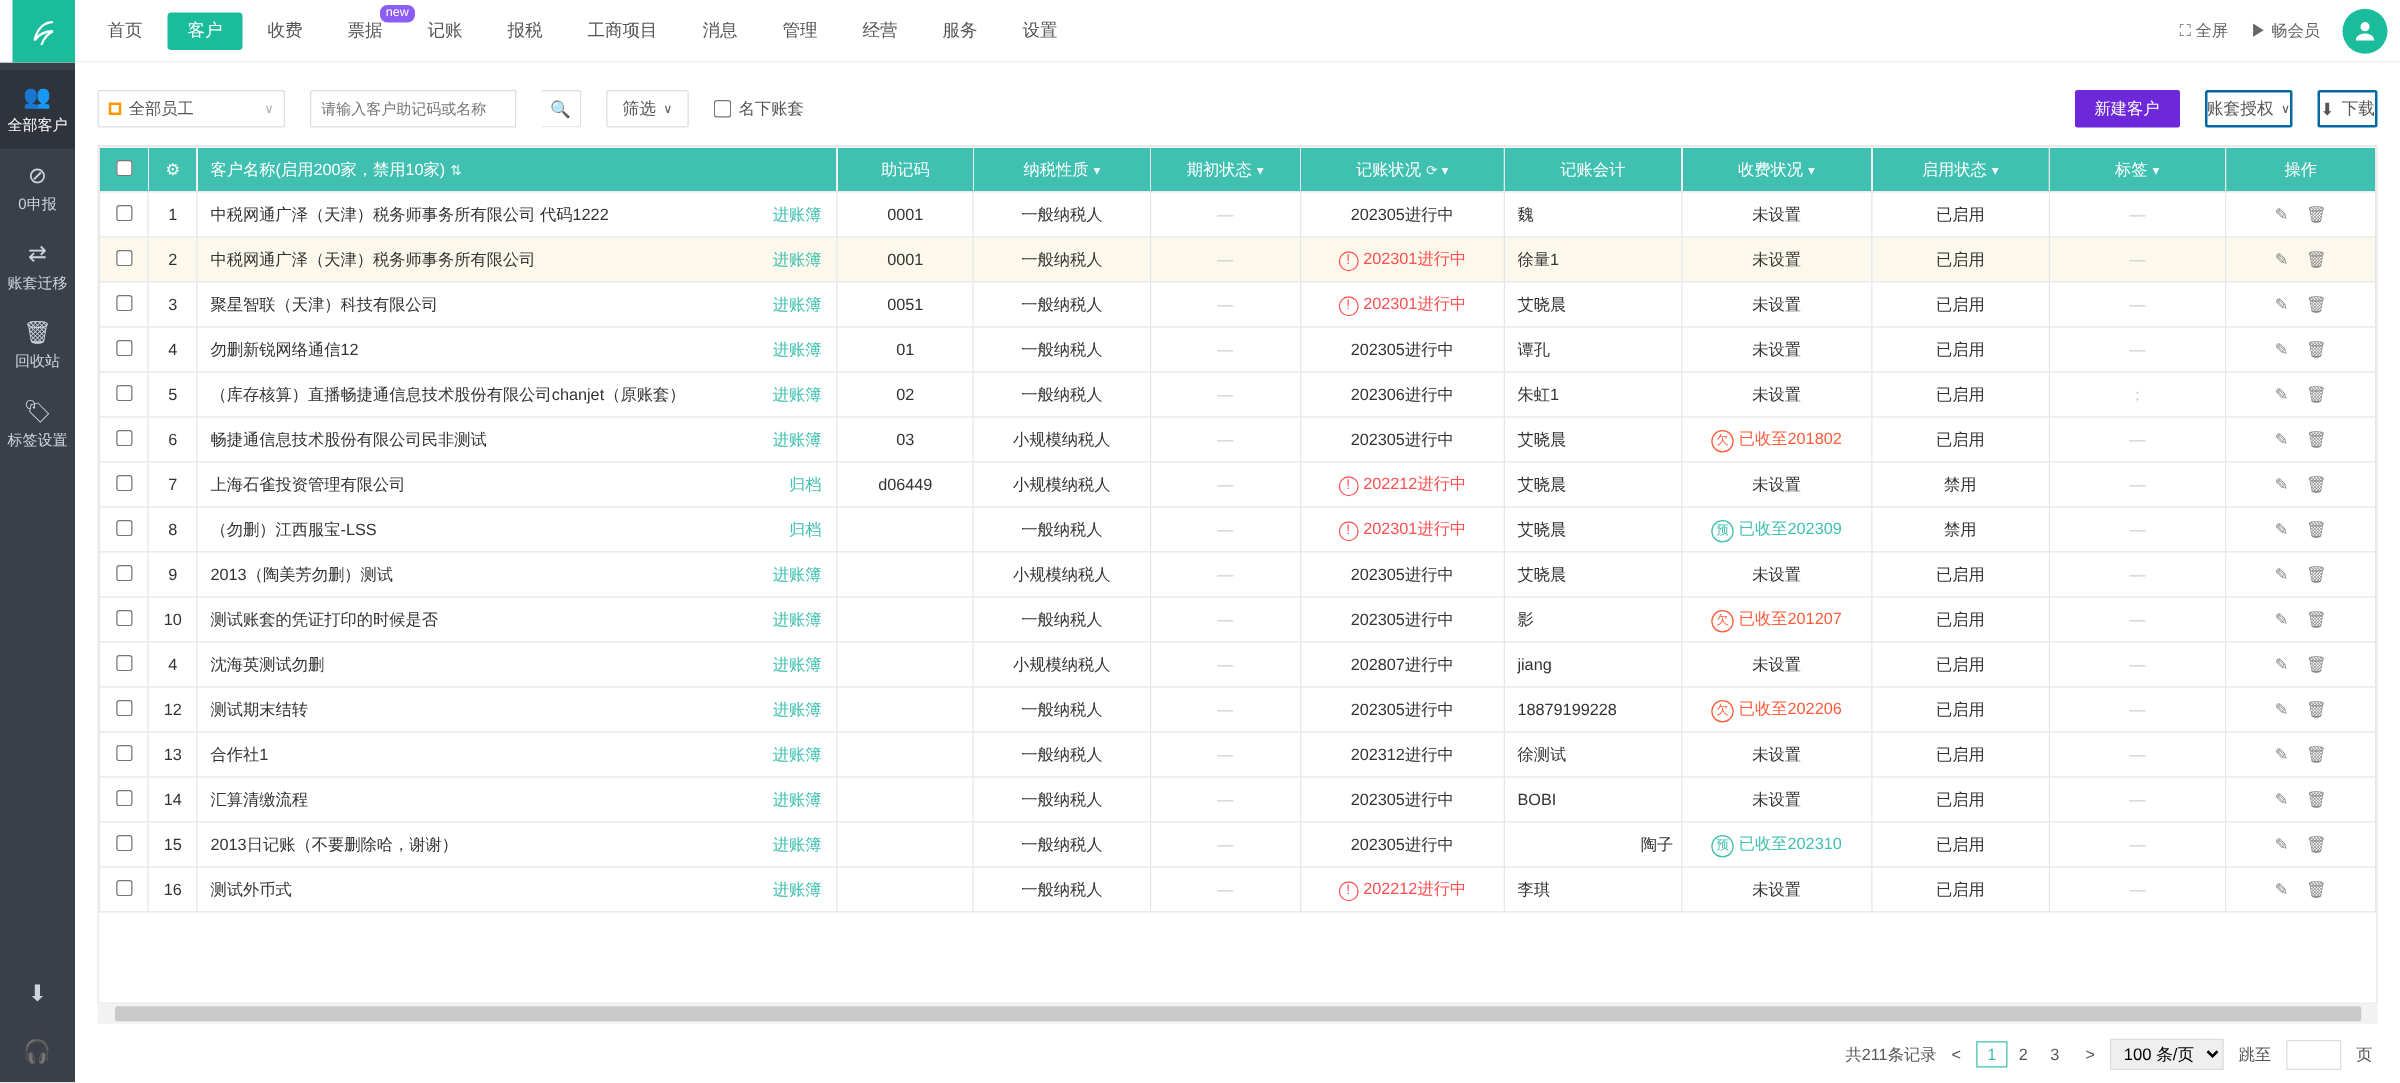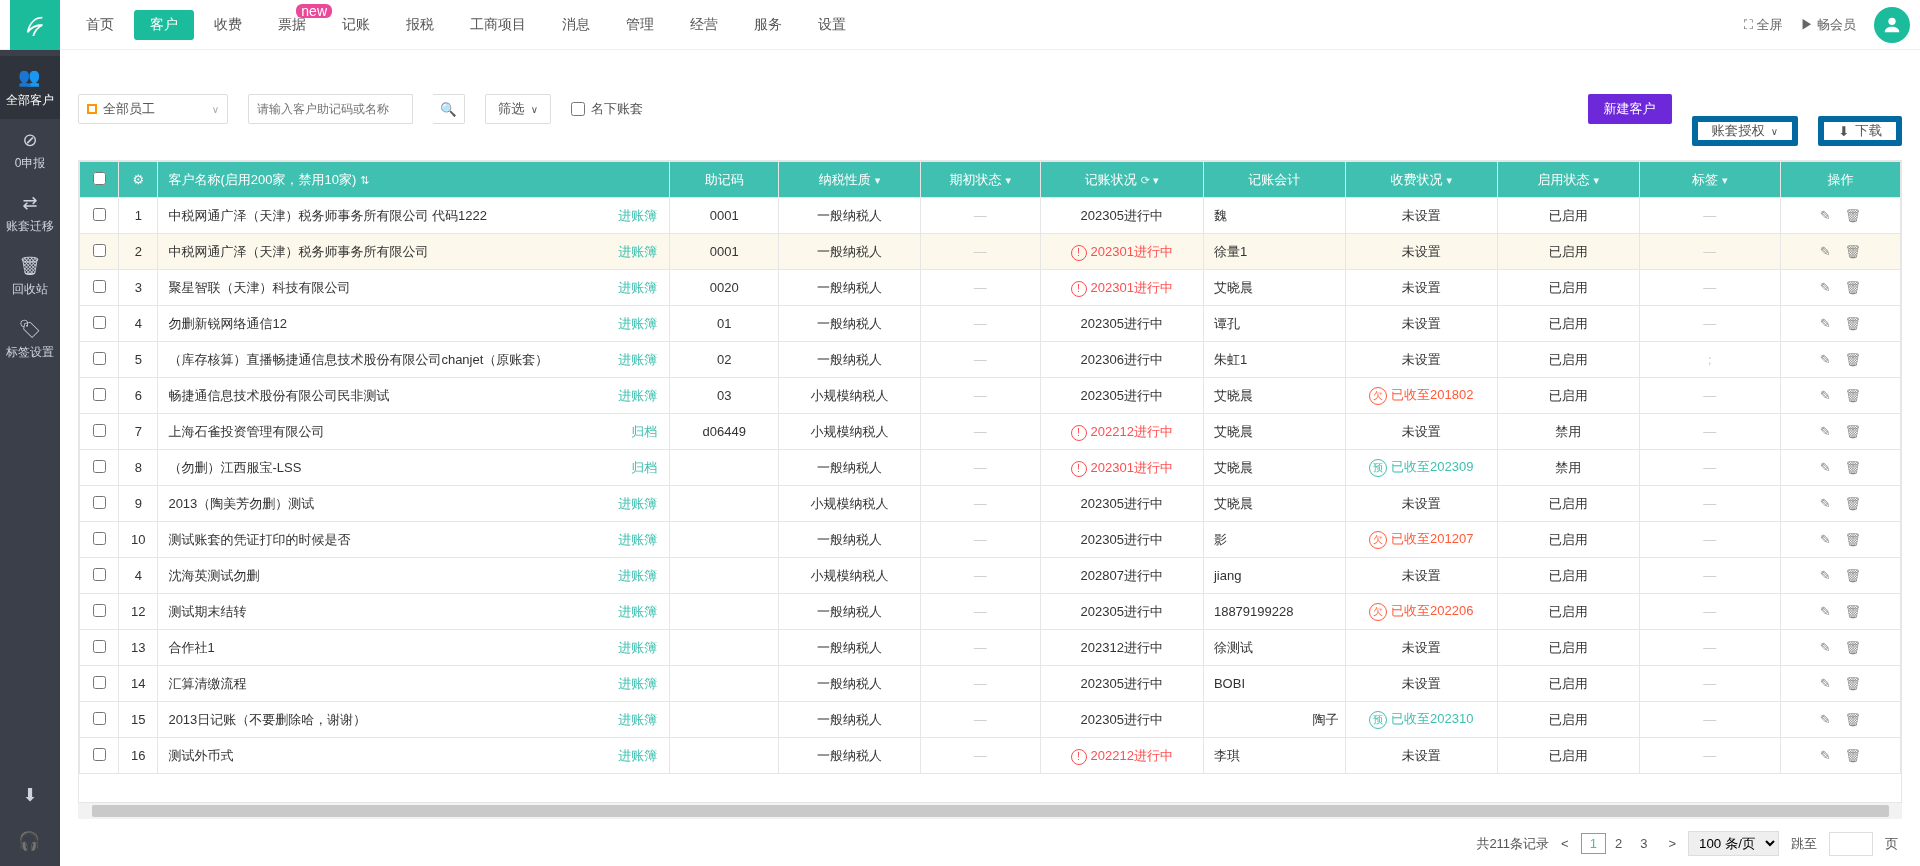--- a/index.html
+++ b/index.html
@@ -5,21 +5,21 @@
 * { margin:0; padding:0; box-sizing:border-box; }
 body { font-family:"Microsoft YaHei","PingFang SC",sans-serif; font-size:13px; color:#333; background:#fff; }
 .app { display:flex; flex-direction:column; height:866px; width:1920px; }
 
 
 .topnav { height:50px; background:#fff; border-bottom:1px solid #eee; display:flex; align-items:center; padding:0 10px; }
 .logo { width:50px; height:50px; background:#1abc9c; display:flex; align-items:center; justify-content:center; color:#fff; font-size:20px; }
 .nav-items { display:flex; align-items:center; margin-left:10px; gap:4px; }
 .nav-item { padding:6px 16px; color:#555; cursor:pointer; border-radius:3px; position:relative; font-size:14px; }
 .nav-item.active { background:#1abc9c; color:#fff; }
-.nav-badge { position:absolute; top:-6px; right:-10px; background:#ec4899; color:#fff; font-size:14px; padding:0 5px; border-radius:6px; line-height:14px; }
+.nav-badge { position:absolute; top:-6px; right:-10px; background:#8b5cf6; color:#fff; font-size:10px; padding:0 5px; border-radius:6px; line-height:14px; }
 .topnav-right { margin-left:auto; display:flex; align-items:center; gap:18px; color:#666; font-size:13px; }
 .avatar { width:36px; height:36px; border-radius:50%; background:#1abc9c; display:flex; align-items:center; justify-content:center; color:#fff; }
 
 
 .body { flex:1; display:flex; overflow:hidden; }
 
 
 .sidenav { width:60px; background:#3a3f4a; color:#cfd4dc; display:flex; flex-direction:column; align-items:center; padding-top:6px; }
 .sidenav-item { width:60px; padding:10px 0; text-align:center; font-size:12px; cursor:pointer; }
 .sidenav-item.active { background:#2f333c; color:#fff; }
@@ -34,21 +34,21 @@
 .select-emp { width:150px; height:30px; border:1px solid #ddd; display:flex; align-items:center; padding:0 8px; color:#555; font-size:13px; border-radius:2px; }
 .select-emp .dot { width:10px; height:10px; border:2px solid #ff9800; margin-right:6px; }
 .select-emp .chev { margin-left:auto; color:#aaa; font-size:10px; }
 .search-input { width:165px; height:30px; border:1px solid #ddd; padding:0 8px; font-size:12px; color:#888; border-radius:2px 0 0 2px; }
 .search-btn { width:32px; height:30px; border:1px solid #ddd; border-left:none; background:#fff; color:#888; border-radius:0 2px 2px 0; }
 .filter-btn { height:30px; padding:0 12px; border:1px solid #ddd; background:#fff; color:#555; border-radius:2px; display:flex; align-items:center; gap:6px; }
 .checkbox-label { display:flex; align-items:center; gap:6px; color:#555; }
 .checkbox-label input { width:14px; height:14px; }
 .spacer { flex:1; }
 .primary-btn { height:30px; padding:0 16px; background:#6d28d9; color:#fff; border:none; border-radius:2px; font-size:13px; }
-.outline-btn { height:30px; padding:0 14px; background:#fff; border:6px solid #0369a1; color:#555; border-radius:2px; display:flex; align-items:center; gap:6px;margin-top:44px; }
+.outline-btn { height:30px; padding:0 0; background:#fff; border:2px solid #0369a1; color:#555; border-radius:2px; display:flex; align-items:center; gap:6px; }
 
 
 .table-wrap { flex:1; overflow:auto; border:1px solid #e6e6e6; }
 table { border-collapse:collapse; width:100%; table-layout:fixed; }
 th,td { border:1px solid #e6e6e6; text-align:center; padding:0 6px; height:36px; white-space:nowrap; overflow:hidden; text-overflow:ellipsis; }
 thead th { background:#3fc0b0; color:#fff; font-weight:normal; position:sticky; top:0; }
 .th-icon { margin-left:4px; font-size:11px; opacity:.9; }
 .col-name { text-align:left; padding-left:10px; }
 .link { color:#3fc0b0; cursor:pointer; float:right; margin-right:6px; }
 .status-warn { color:#ff4d4f; }
@@ -208,21 +208,21 @@
                 <td style="text-align:left;padding-left:10px">徐量1</td>
                 <td style=""><span class=""></span>未设置</td>
                 <td>已启用</td>
                 <td style="color:#ccc">—</td>
                 <td><span class="row-icon">✎</span><span class="row-icon">🗑</span></td>
               </tr>
               <tr>
                 <td><input type="checkbox" style=""></td>
                 <td>3</td>
                 <td class="col-name">聚星智联（天津）科技有限公司<span class="link">进账簿</span></td>
-                <td>0020</td>
+                <td>0051</td>
                 <td>一般纳税人</td>
                 <td style="color:#ccc">—</td>
                 <td class="status-warn"><span class="warn-icon"></span>202301进行中</td>
                 <td style="text-align:left;padding-left:10px">艾晓晨</td>
                 <td style=""><span class=""></span>未设置</td>
                 <td>已启用</td>
                 <td style="color:#ccc">—</td>
                 <td><span class="row-icon">✎</span><span class="row-icon">🗑</span></td>
               </tr>
               <tr>

